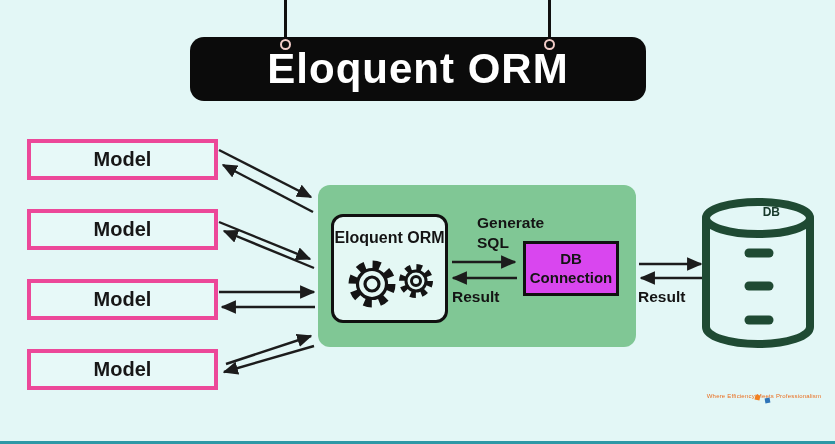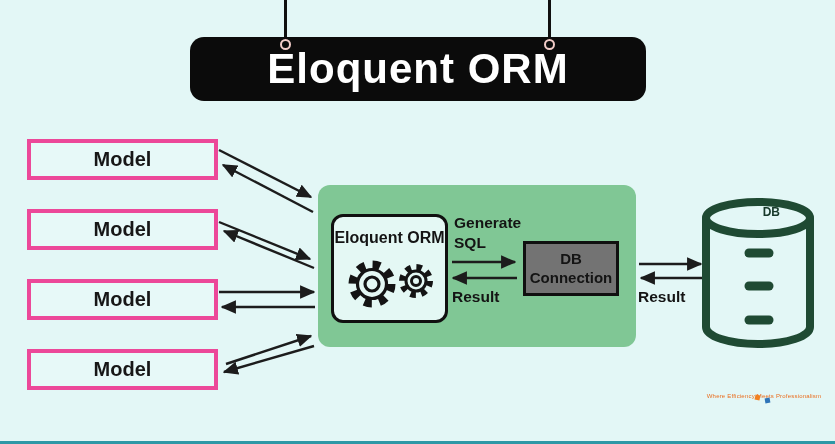--- a/index.html
+++ b/index.html
@@ -34,27 +34,27 @@
   }
   .orm-box{
     position:absolute;left:331px;top:214px;width:117px;height:109px;
     background:#e4f8f4;border:3px solid #101010;border-radius:12px;
     box-sizing:border-box;z-index:3;display:flex;flex-direction:column;align-items:center;
   }
   .orm-label{font-size:16px;font-weight:600;color:#141414;margin-top:12px;white-space:nowrap;}
   .gears{margin-top:4px;}
   .dbc-box{
     position:absolute;left:523px;top:241px;width:96px;height:55px;
-    background:#737373;border:3px solid #101010;box-sizing:border-box;
+    background:#d946ef;border:3px solid #101010;box-sizing:border-box;
     display:flex;align-items:center;justify-content:center;text-align:center;z-index:3;
   }
   .dbc-label{font-size:15px;font-weight:600;line-height:1.25;color:#141414;}
   
   .flow-label{position:absolute;font-size:15.5px;font-weight:600;color:#141414;line-height:1.28;z-index:3;}
-  .wrap-narrow{width:72px;}
+  .wrap-narrow{width:72px;margin-left:23px;}
   .centered{}
   
   .db-cyl{position:absolute;left:700px;top:198px;z-index:3;}
   .db-label{
     position:absolute;left:742px;top:205px;width:38px;text-align:right;
     font-size:12px;font-weight:700;color:#17392a;z-index:4;
   }
   
   .arrows{position:absolute;left:0;top:0;z-index:2;pointer-events:none;}
   

